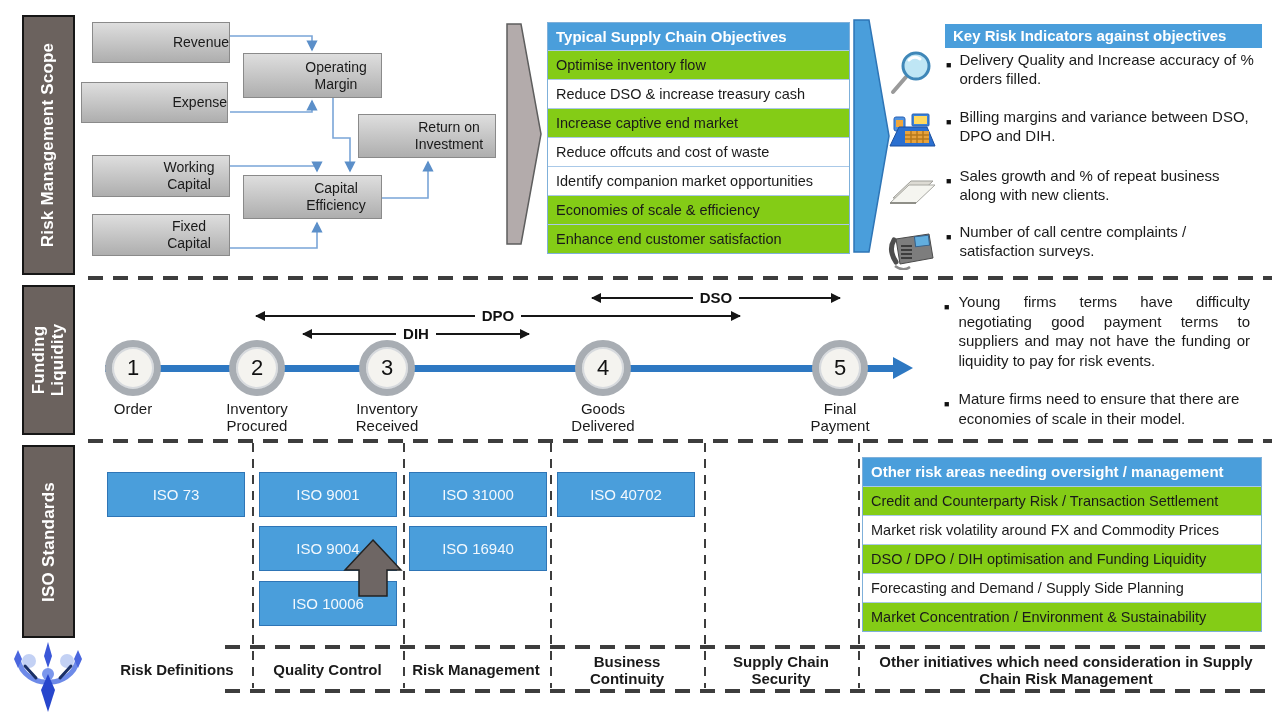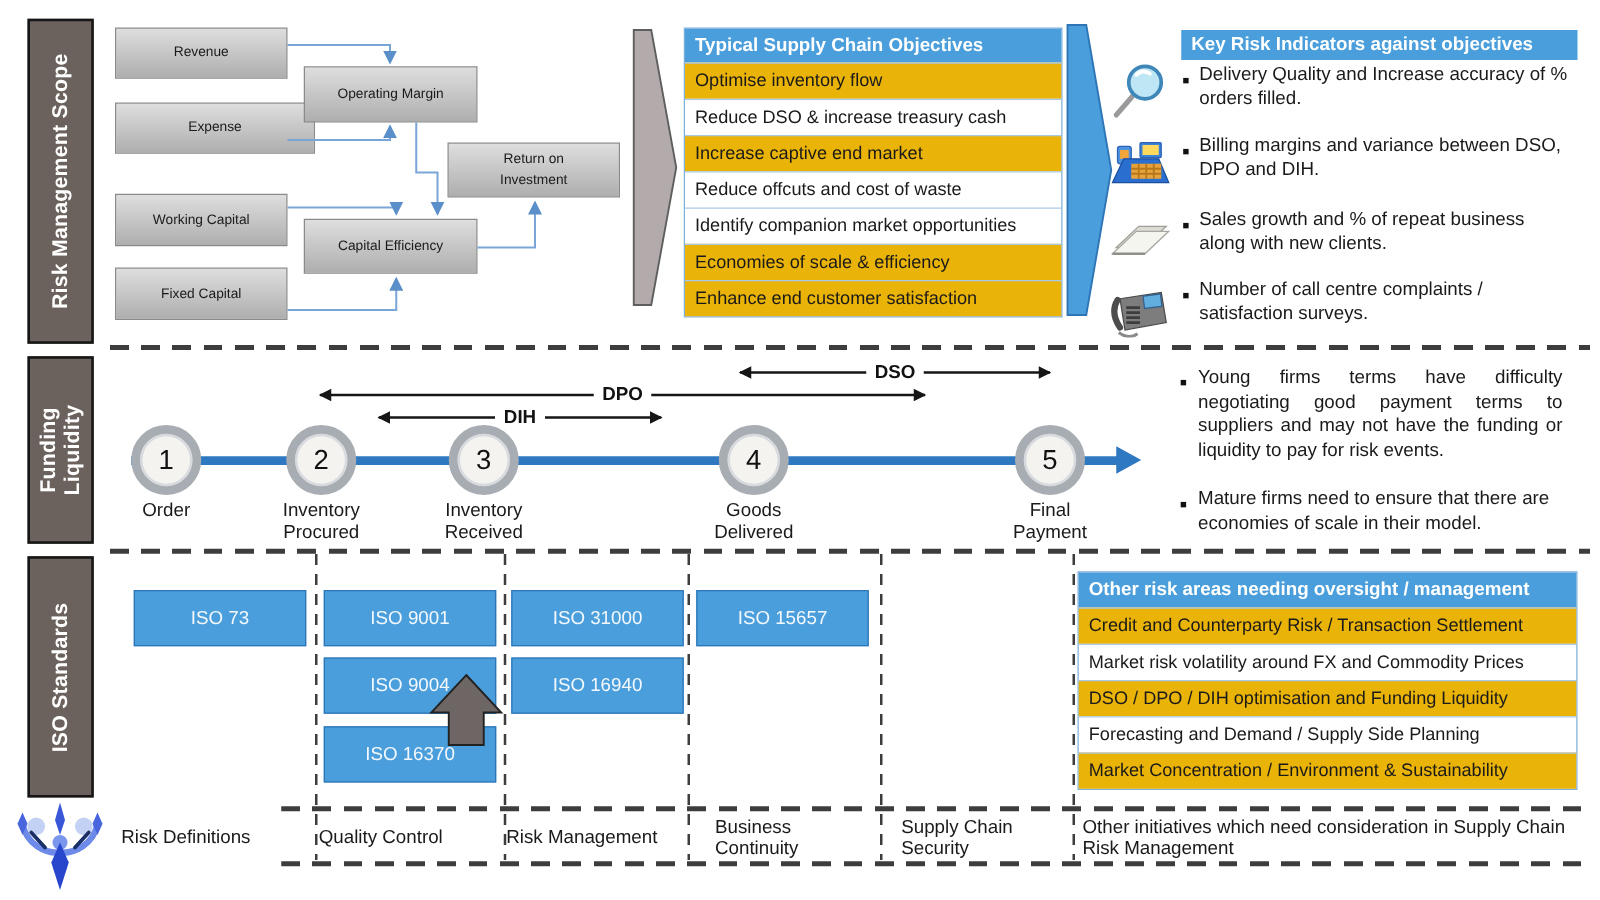--- a/index.html
+++ b/index.html
@@ -8,30 +8,30 @@
 
   
   .vbanner{position:absolute;background:#6b625e;border:2px solid #161616;box-sizing:border-box;
            display:flex;align-items:center;justify-content:center;}
   .vbanner .vtext{transform:rotate(-90deg);color:#fff;font-weight:bold;font-size:17px;
                   white-space:nowrap;letter-spacing:.2px;}
   .vbanner .vtext.wrap{white-space:normal;width:86px;text-align:center;line-height:19px;}
 
   
   .fbox{position:absolute;background:linear-gradient(#dedede,#aeaeae);border:1px solid #8a8a8a;
-        box-sizing:border-box;display:flex;align-items:center;justify-content:center;
-        text-align:center;font-size:11px;line-height:17px;}
+        box-sizing:border-box;display:flex;align-items:center;justify-content:flex-end;
+        text-align:center;font-size:14px;line-height:17px;}
 
   
   .btable{position:absolute;border:1px solid #7fb0da;box-sizing:border-box;background:#fff;}
   .bthead{background:#4a9edb;color:#fff;font-weight:bold;font-size:15px;padding:4px 8px;
           box-sizing:border-box;height:27px;line-height:19px;white-space:nowrap;}
   .brow{box-sizing:border-box;padding:4px 8px;font-size:14.5px;line-height:20px;height:29px;
         border-top:1px solid #aac9e8;white-space:nowrap;}
-  .brow.alt{background:#eab308;}
+  .brow.alt{background:#84cc16;}
 
   
   .kri-head{position:absolute;background:#4a9edb;color:#fff;font-weight:bold;font-size:15px;
             padding:3px 8px;box-sizing:border-box;height:24px;line-height:18px;white-space:nowrap;}
   .kitem{position:absolute;display:flex;align-items:flex-start;gap:8px;}
   .kitem p{margin:0;font-size:15px;line-height:19px;width:300px;}
   .sq{flex:0 0 auto;margin-top:4px;}
   .sq::before{content:"■";font-size:9px;color:#111;}
 
   
@@ -64,21 +64,21 @@
   .fnote{position:absolute;display:flex;gap:9px;width:306px;}
   .fnote p{margin:0;font-size:15px;line-height:19.5px;flex:1;}
   .fnote p.just{text-align:justify;}
 
   
   .ibox{position:absolute;width:138px;height:45px;background:#4a9edb;border:1px solid #2e75b6;
         box-sizing:border-box;color:#f2f8fd;display:flex;align-items:center;justify-content:center;
         font-size:15px;}
 
   
-  .flabel{position:absolute;font-weight:normal;font-size:15px;line-height:17px;}
+  .flabel{position:absolute;font-weight:bold;font-size:15px;line-height:17px;text-align:center;}
 
   svg.overlay{position:absolute;left:0;top:0;pointer-events:none;z-index:6;}
   .logo{position:absolute;left:8px;top:638px;}
 </style>
 </head>
 <body>
 
 <div class="canvas">
 
   <div class="vbanner" style="left:22px;top:15px;width:53px;height:260px">
@@ -97,21 +97,21 @@
   <div class="hdash" style="left:225px;top:689px;width:1046px"></div>
   <div class="vdash" style="left:252px;top:443px;height:245px"></div>
   <div class="vdash" style="left:403px;top:443px;height:245px"></div>
   <div class="vdash" style="left:550px;top:443px;height:245px"></div>
   <div class="vdash" style="left:704px;top:443px;height:245px"></div>
   <div class="vdash" style="left:858px;top:443px;height:245px"></div>
 
   <div class="fbox" style="left:92px;top:22px;width:138px;height:41px">
       <span>Revenue</span>
     </div>
-  <div class="fbox" style="left:92px;top:82px;width:160px;height:41px">
+  <div class="fbox" style="left:81px;top:82px;width:147px;height:41px">
       <span>Expense</span>
     </div>
   <div class="fbox" style="left:92px;top:155px;width:138px;height:42px">
       <span style="width:80px">Working Capital</span>
     </div>
   <div class="fbox" style="left:92px;top:214px;width:138px;height:42px">
       <span style="width:80px">Fixed Capital</span>
     </div>
   <div class="fbox" style="left:243px;top:53px;width:139px;height:45px">
       <span style="width:90px">Operating Margin</span>
@@ -235,30 +235,30 @@
   <div class="ibox" style="left:107px;top:472px">
       <span>ISO 73</span>
     </div>
   <div class="ibox" style="left:259px;top:472px">
       <span>ISO 9001</span>
     </div>
   <div class="ibox" style="left:259px;top:526px">
       <span>ISO 9004</span>
     </div>
   <div class="ibox" style="left:259px;top:581px">
-      <span>ISO 16370</span>
+      <span>ISO 10006</span>
     </div>
   <div class="ibox" style="left:409px;top:472px">
       <span>ISO 31000</span>
     </div>
   <div class="ibox" style="left:409px;top:526px">
       <span>ISO 16940</span>
     </div>
   <div class="ibox" style="left:557px;top:472px">
-      <span>ISO 15657</span>
+      <span>ISO 40702</span>
     </div>
 
   <div class="btable" style="left:862px;top:457px;width:400px">
     <div class="bthead" style="height:28px">Other risk areas needing oversight / management</div>
     <div class="brow alt">Credit and Counterparty Risk / Transaction Settlement</div>
     <div class="brow">Market risk volatility around FX and Commodity Prices</div>
     <div class="brow alt">DSO / DPO / DIH optimisation and Funding Liquidity</div>
     <div class="brow">Forecasting and Demand / Supply Side Planning</div>
     <div class="brow alt">Market Concentration / Environment &amp; Sustainability</div>
   </div>

